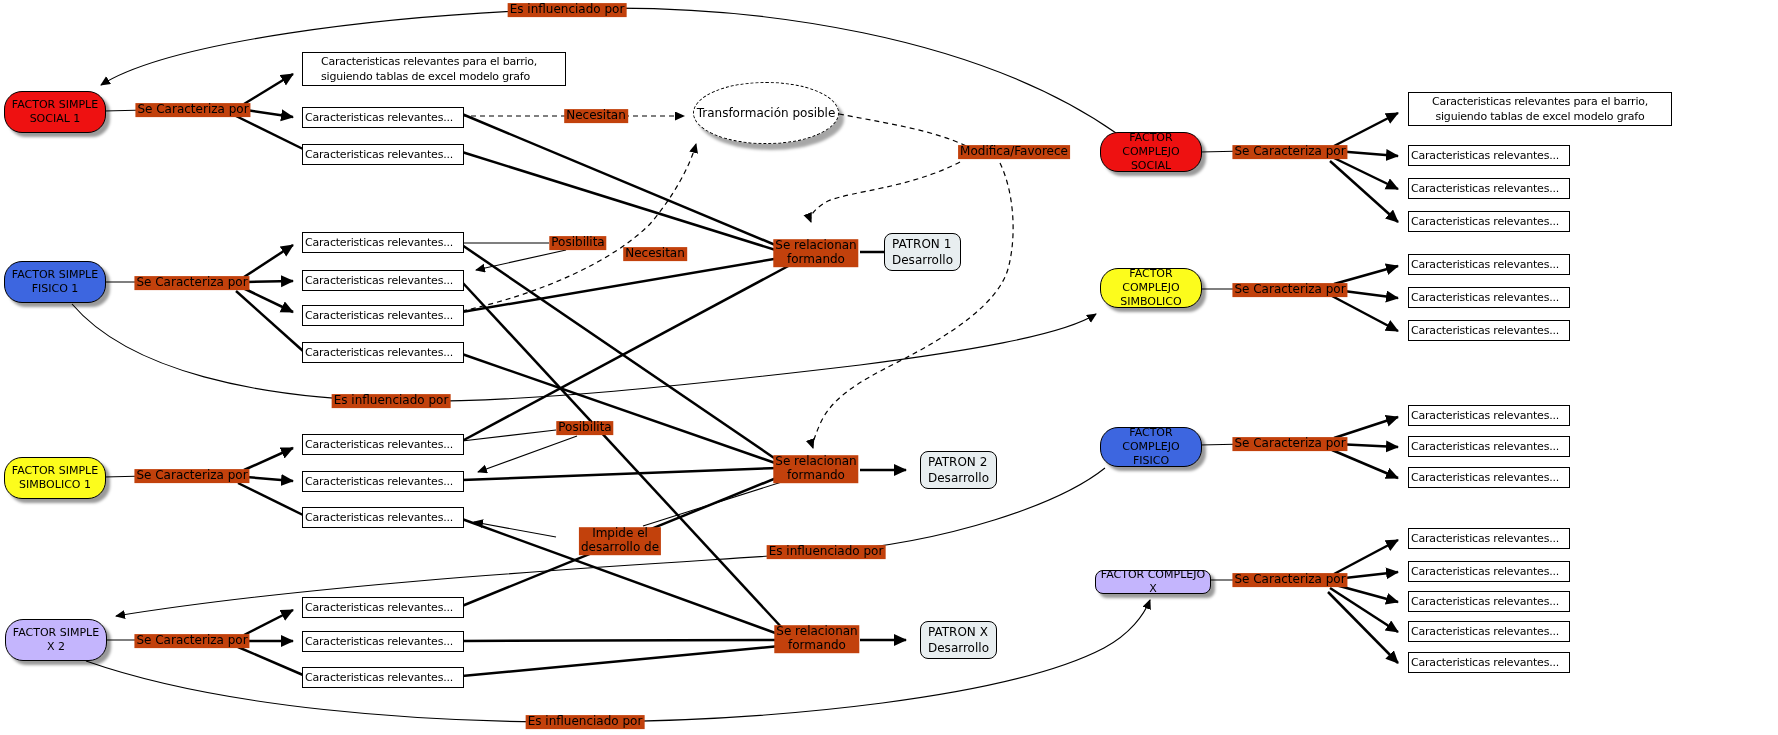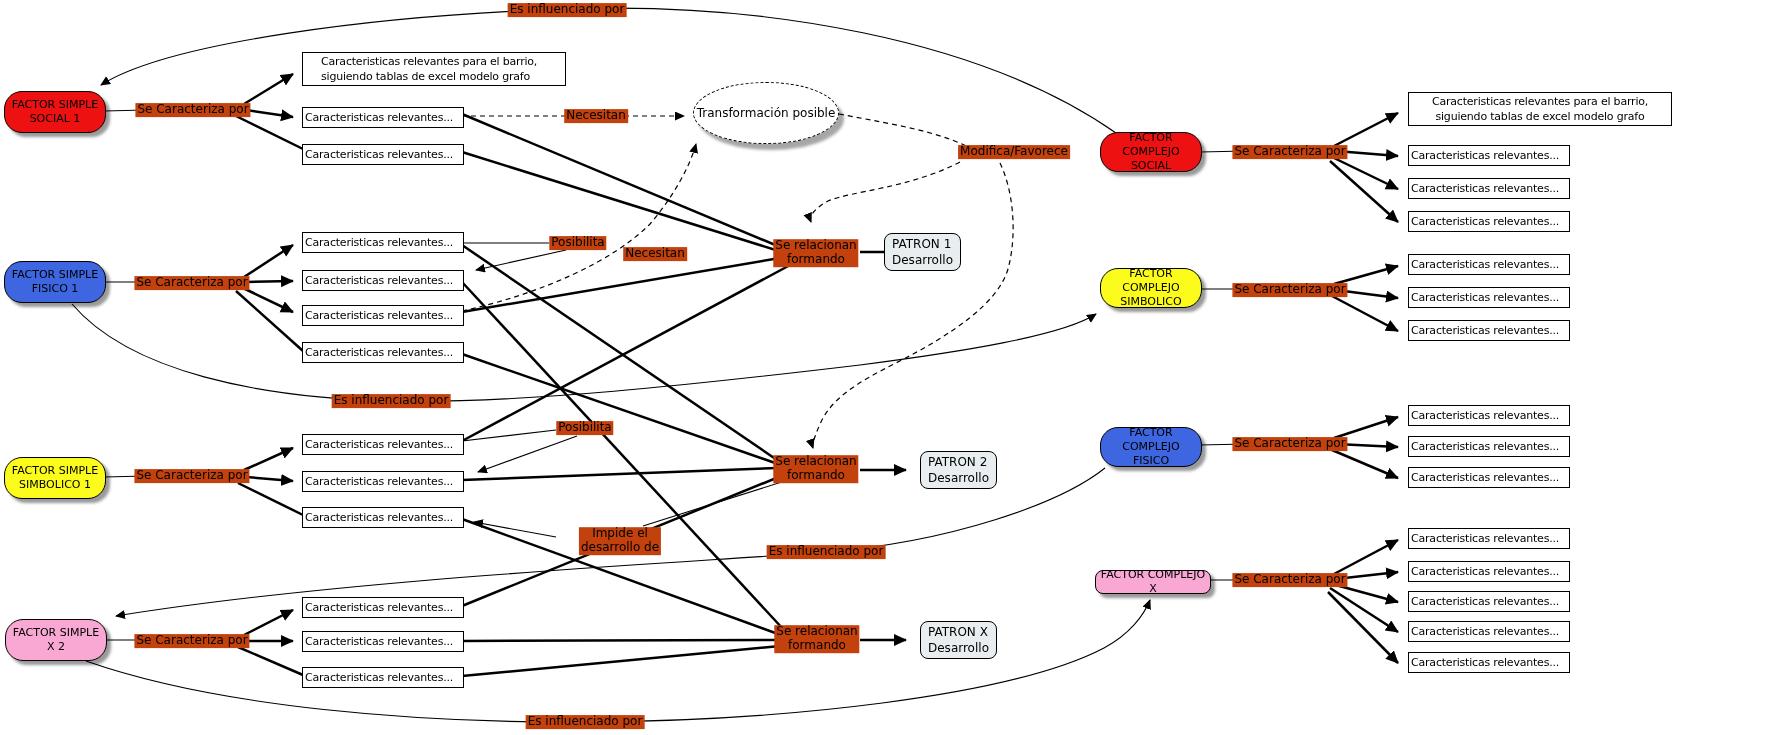--- a/index.html
+++ b/index.html
@@ -8,21 +8,21 @@
   #edges{position:absolute;left:0;top:0;z-index:1;}
   .tk{stroke:#000;stroke-width:2.5;fill:none;}
   .tn{stroke:#000;stroke-width:1.1;fill:none;}
   .dsh{stroke:#000;stroke-width:1.2;fill:none;stroke-dasharray:5 4;}
   .node{position:absolute;display:flex;align-items:center;justify-content:center;text-align:center;
         border:1.5px solid #000;border-radius:18px;font-size:11px;line-height:1.3;
         box-shadow:4px 4px 3px rgba(0,0,0,.4);white-space:pre-line;z-index:3;}
   .red{background:#EE1111;}
   .blue{background:#3D66E0;}
   .yellow{background:#FCFC1C;}
-  .white{background:#f9a8d4;}
+  .white{background:#c4b5fd;}
   .char{position:absolute;background:#fff;border:1px solid #000;font-size:11px;line-height:19px;
         height:19px;width:156px;overflow:hidden;white-space:nowrap;padding:0 2px;z-index:3;
         letter-spacing:-0.2px;}
   .char.big{height:30px;width:226px;line-height:15px;white-space:pre-line;padding:1px 18px;}
   .char.ctr{text-align:center;}
   .lbl{position:absolute;transform:translate(-50%,-50%);background:#c2410c;font-size:12px;line-height:1.15;
        text-align:center;white-space:pre-line;z-index:2;padding:0 2px;}
   .patron{position:absolute;background:#E8EEF0;border:1.3px solid #000;border-radius:8px;
           font-size:12px;line-height:1.35;padding:2px 7px;white-space:pre-line;z-index:3;text-align:left;}
   .ellipse{position:absolute;border:1.3px dashed #000;border-radius:50%;background:#fff;

